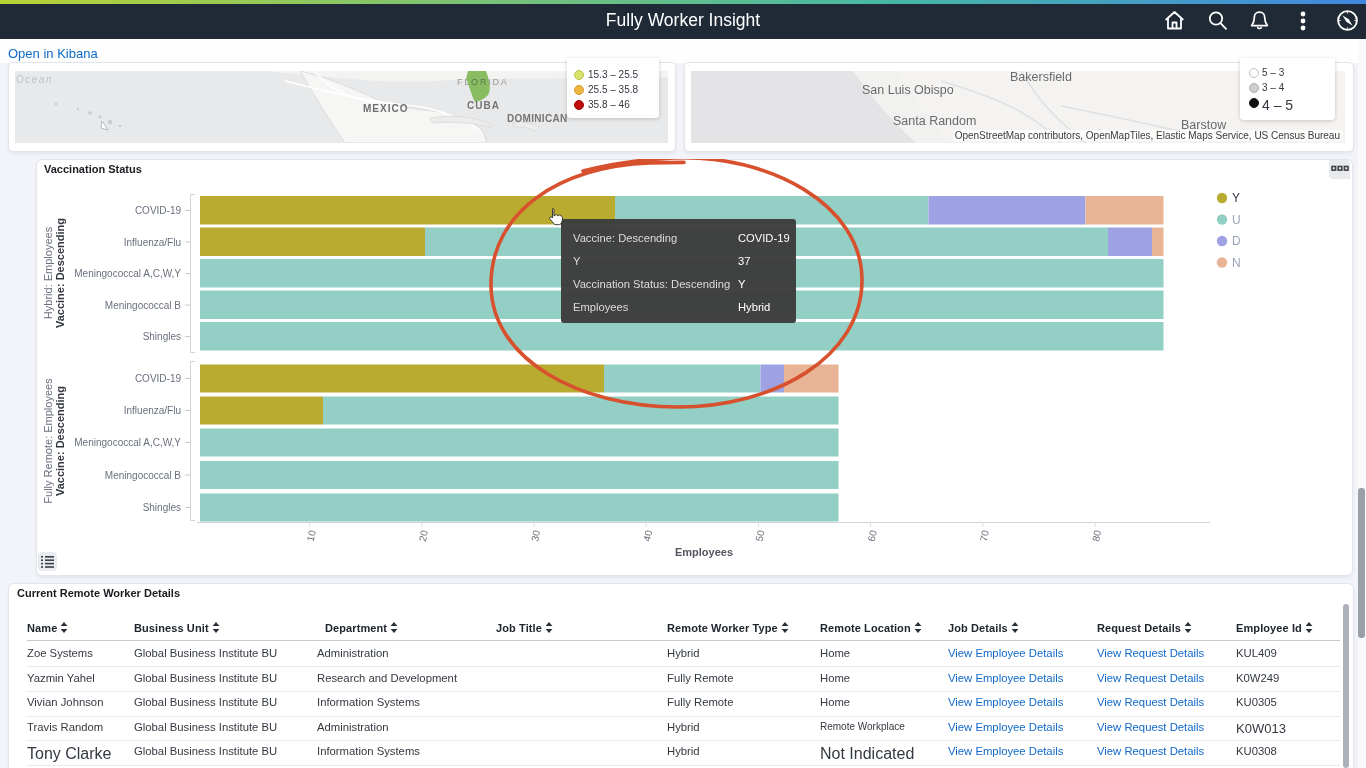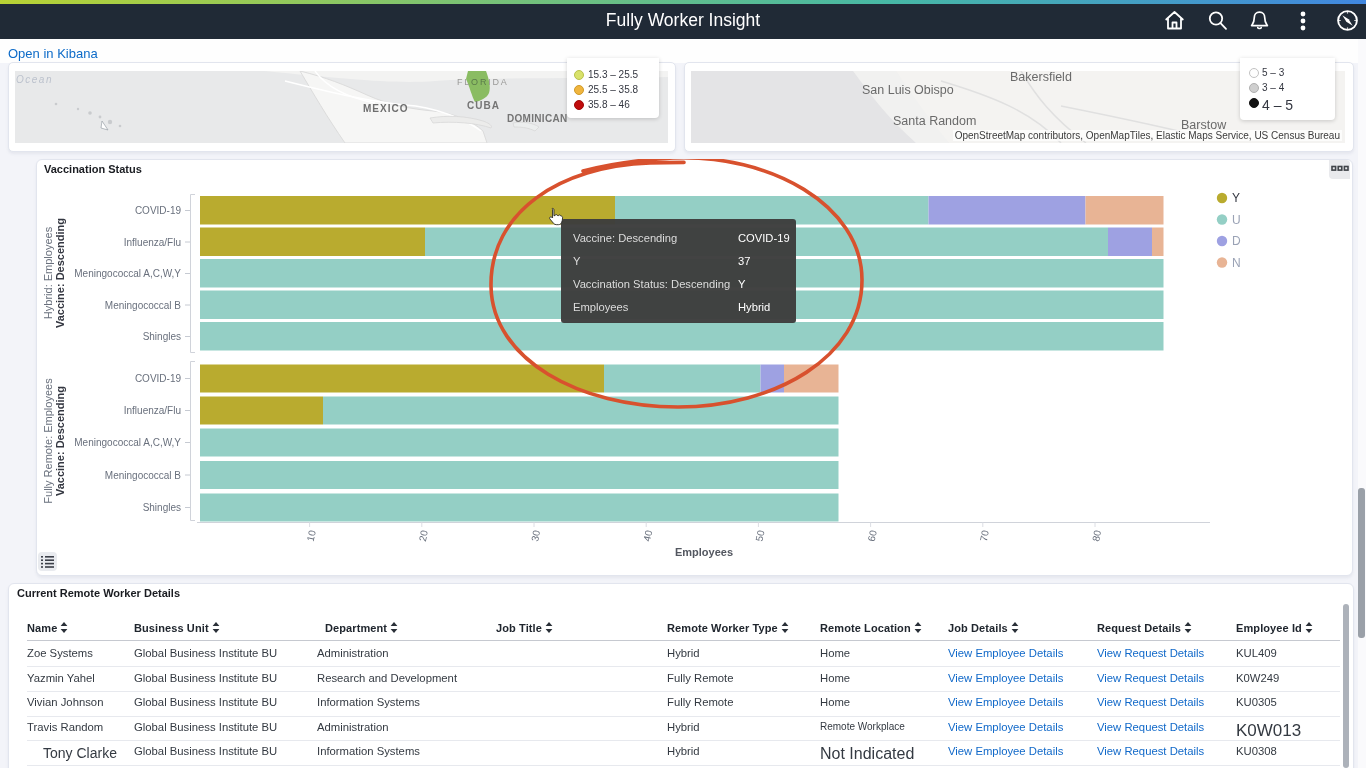--- a/index.html
+++ b/index.html
@@ -335,23 +335,23 @@
   <div style="position:absolute;left:1097px;top:696.2px;font-size:11.3px;color:#1169c9;white-space:nowrap;">View Request Details</div>
   <div style="position:absolute;left:1236px;top:696.2px;font-size:11.3px;color:#343a42;white-space:nowrap;">KU0305</div>
   <div style="position:absolute;left:27px;top:715.5px;width:1313px;height:1px;background:#e7e9ee;"></div>
   <div style="position:absolute;left:27px;top:720.8px;font-size:11.3px;color:#343a42;white-space:nowrap;">Travis Random</div>
   <div style="position:absolute;left:134px;top:720.8px;font-size:11.3px;color:#343a42;white-space:nowrap;">Global Business Institute BU</div>
   <div style="position:absolute;left:317px;top:720.8px;font-size:11.3px;color:#343a42;white-space:nowrap;">Administration</div>
   <div style="position:absolute;left:667px;top:720.8px;font-size:11.3px;color:#343a42;white-space:nowrap;">Hybrid</div>
   <div style="position:absolute;left:820px;top:720.8px;font-size:10px;color:#343a42;white-space:nowrap;">Remote Workplace</div>
   <div style="position:absolute;left:948px;top:720.8px;font-size:11.3px;color:#1169c9;white-space:nowrap;">View Employee Details</div>
   <div style="position:absolute;left:1097px;top:720.8px;font-size:11.3px;color:#1169c9;white-space:nowrap;">View Request Details</div>
-  <div style="position:absolute;left:1236px;top:720.8px;font-size:17px;color:#343a42;white-space:nowrap;">K0W013</div>
+  <div style="position:absolute;left:1236px;top:720.8px;font-size:13px;color:#343a42;white-space:nowrap;">K0W013</div>
   <div style="position:absolute;left:27px;top:740.1px;width:1313px;height:1px;background:#e7e9ee;"></div>
-  <div style="position:absolute;left:43px;top:745.4px;font-size:14px;color:#343a42;white-space:nowrap;">Tony Clarke</div>
+  <div style="position:absolute;left:27px;top:745.4px;font-size:16px;color:#343a42;white-space:nowrap;">Tony Clarke</div>
   <div style="position:absolute;left:134px;top:745.4px;font-size:11.3px;color:#343a42;white-space:nowrap;">Global Business Institute BU</div>
   <div style="position:absolute;left:317px;top:745.4px;font-size:11.3px;color:#343a42;white-space:nowrap;">Information Systems</div>
   <div style="position:absolute;left:667px;top:745.4px;font-size:11.3px;color:#343a42;white-space:nowrap;">Hybrid</div>
   <div style="position:absolute;left:820px;top:745.4px;font-size:16px;color:#343a42;white-space:nowrap;">Not Indicated</div>
   <div style="position:absolute;left:948px;top:745.4px;font-size:11.3px;color:#1169c9;white-space:nowrap;">View Employee Details</div>
   <div style="position:absolute;left:1097px;top:745.4px;font-size:11.3px;color:#1169c9;white-space:nowrap;">View Request Details</div>
   <div style="position:absolute;left:1236px;top:745.4px;font-size:11.3px;color:#343a42;white-space:nowrap;">KU0308</div>
   <div style="position:absolute;left:27px;top:764.7px;width:1313px;height:1px;background:#e7e9ee;"></div>
   </div>
 

